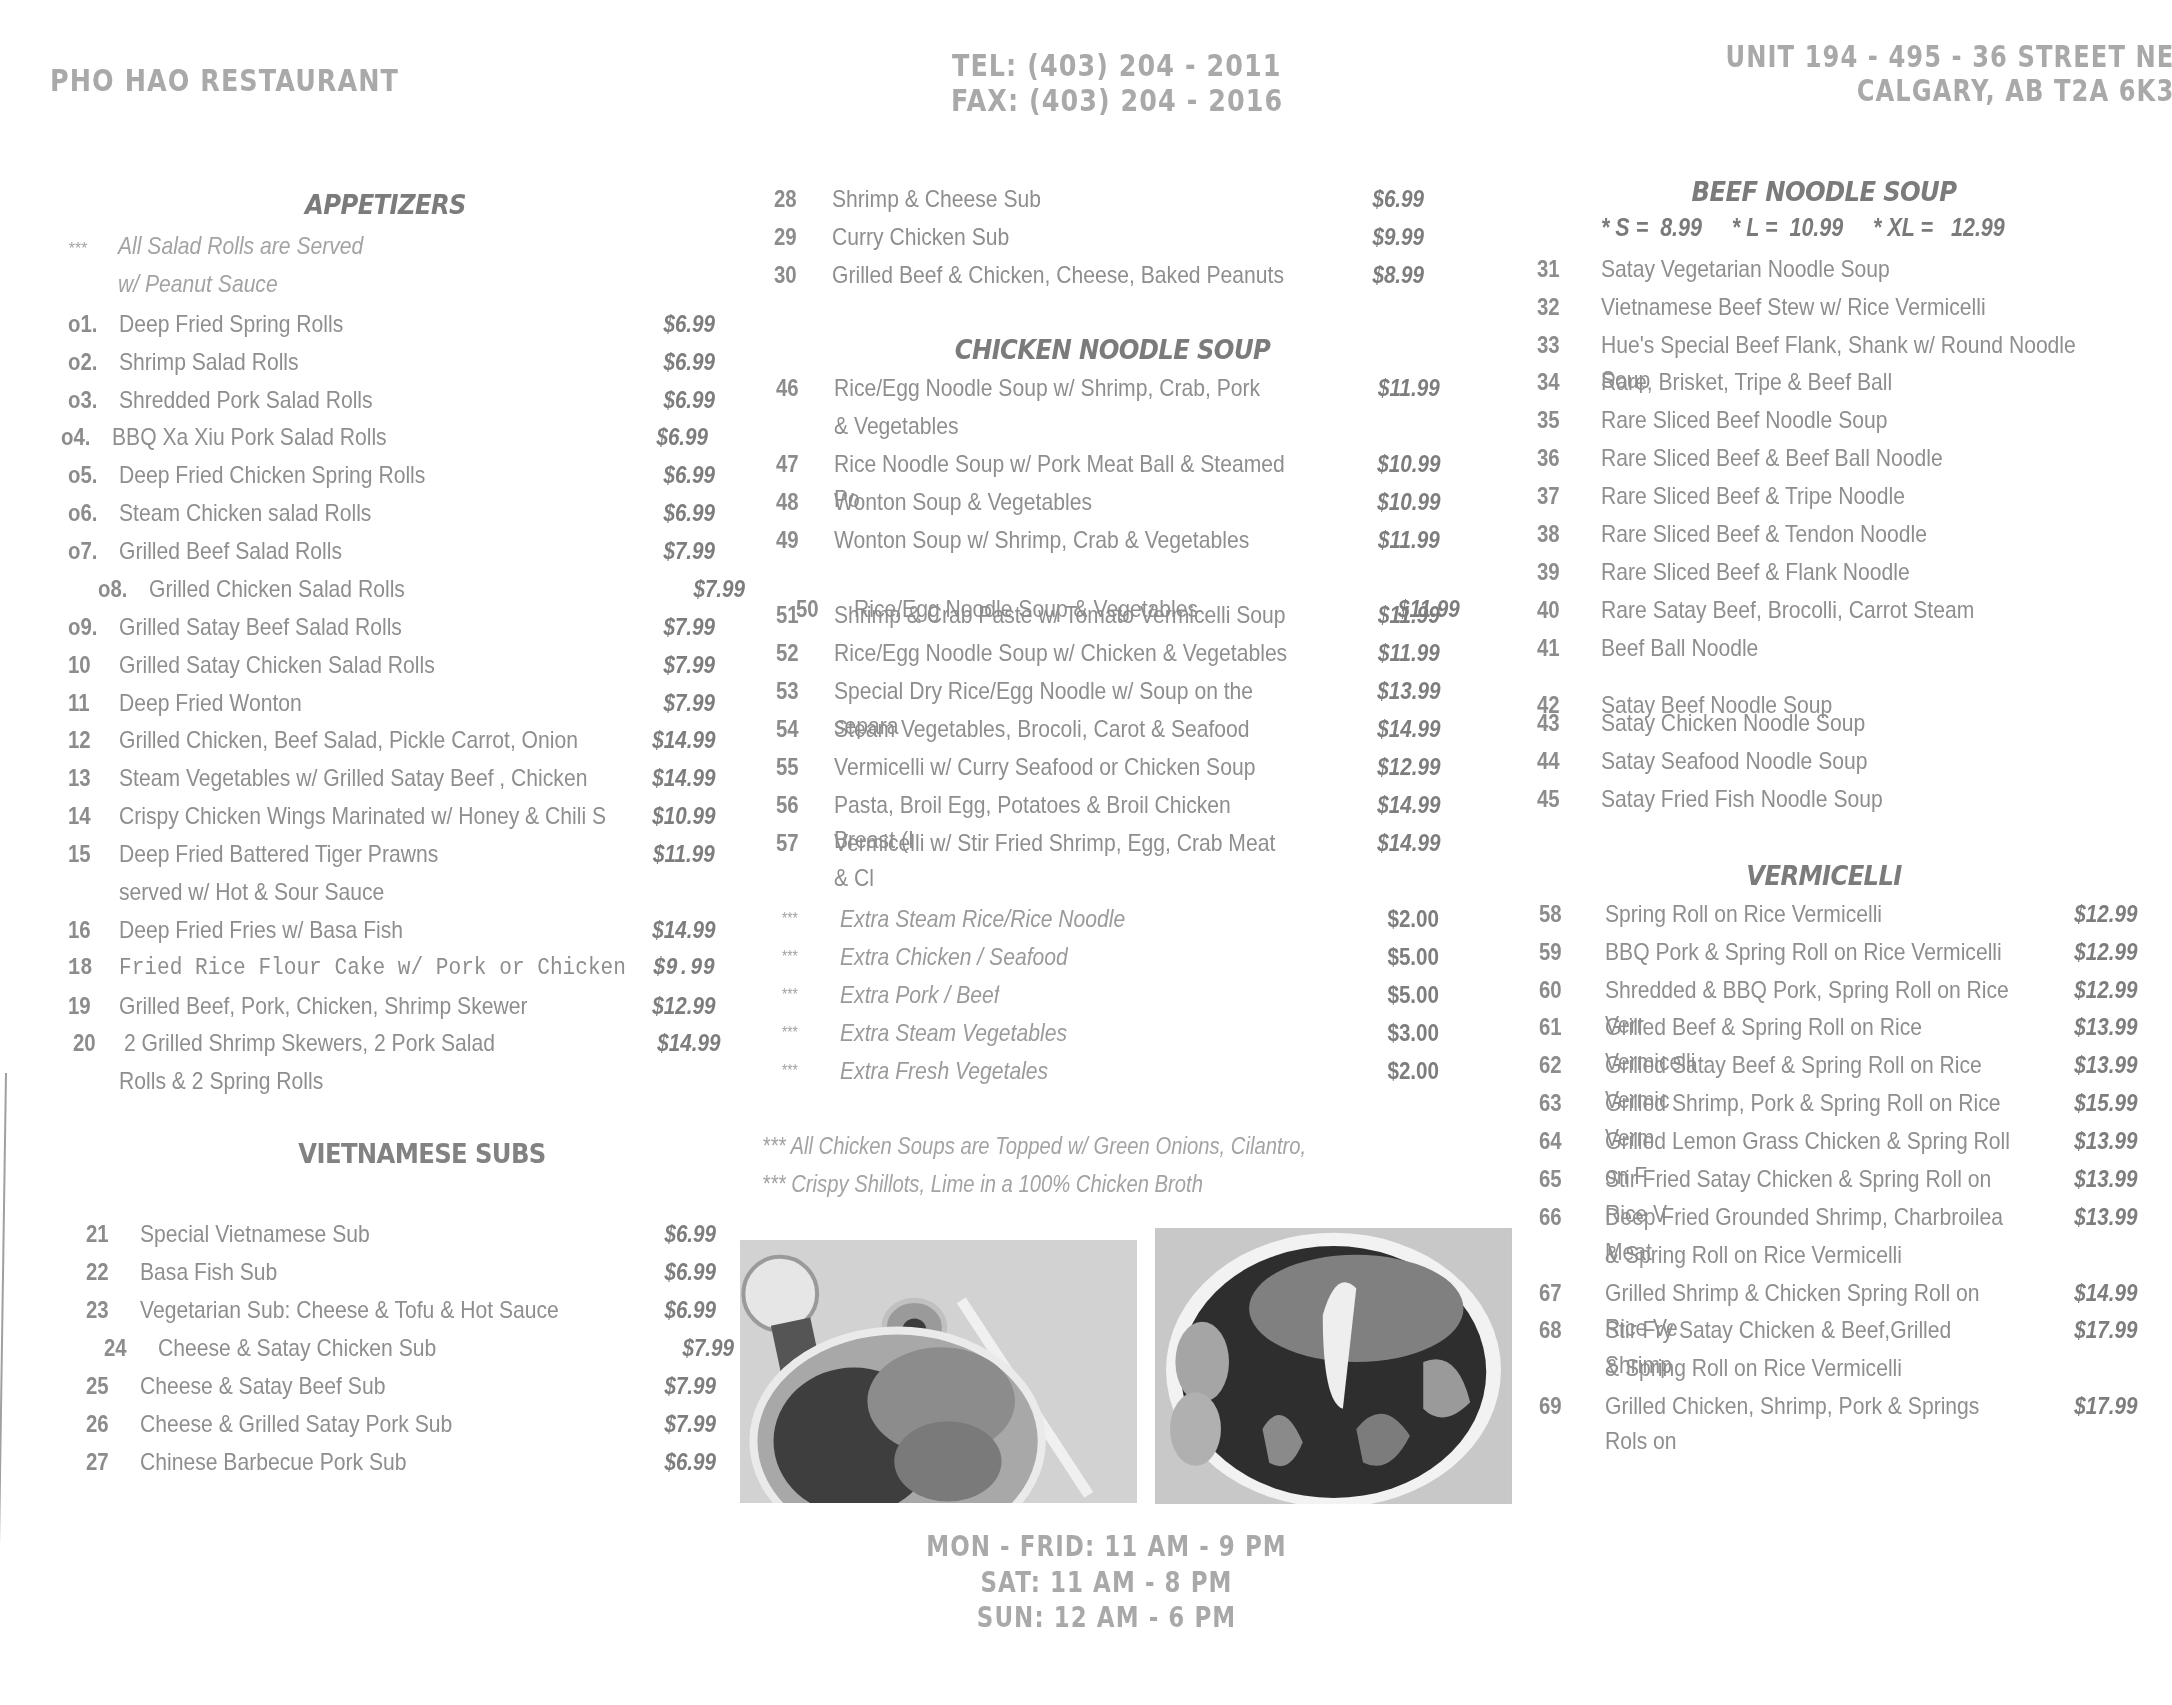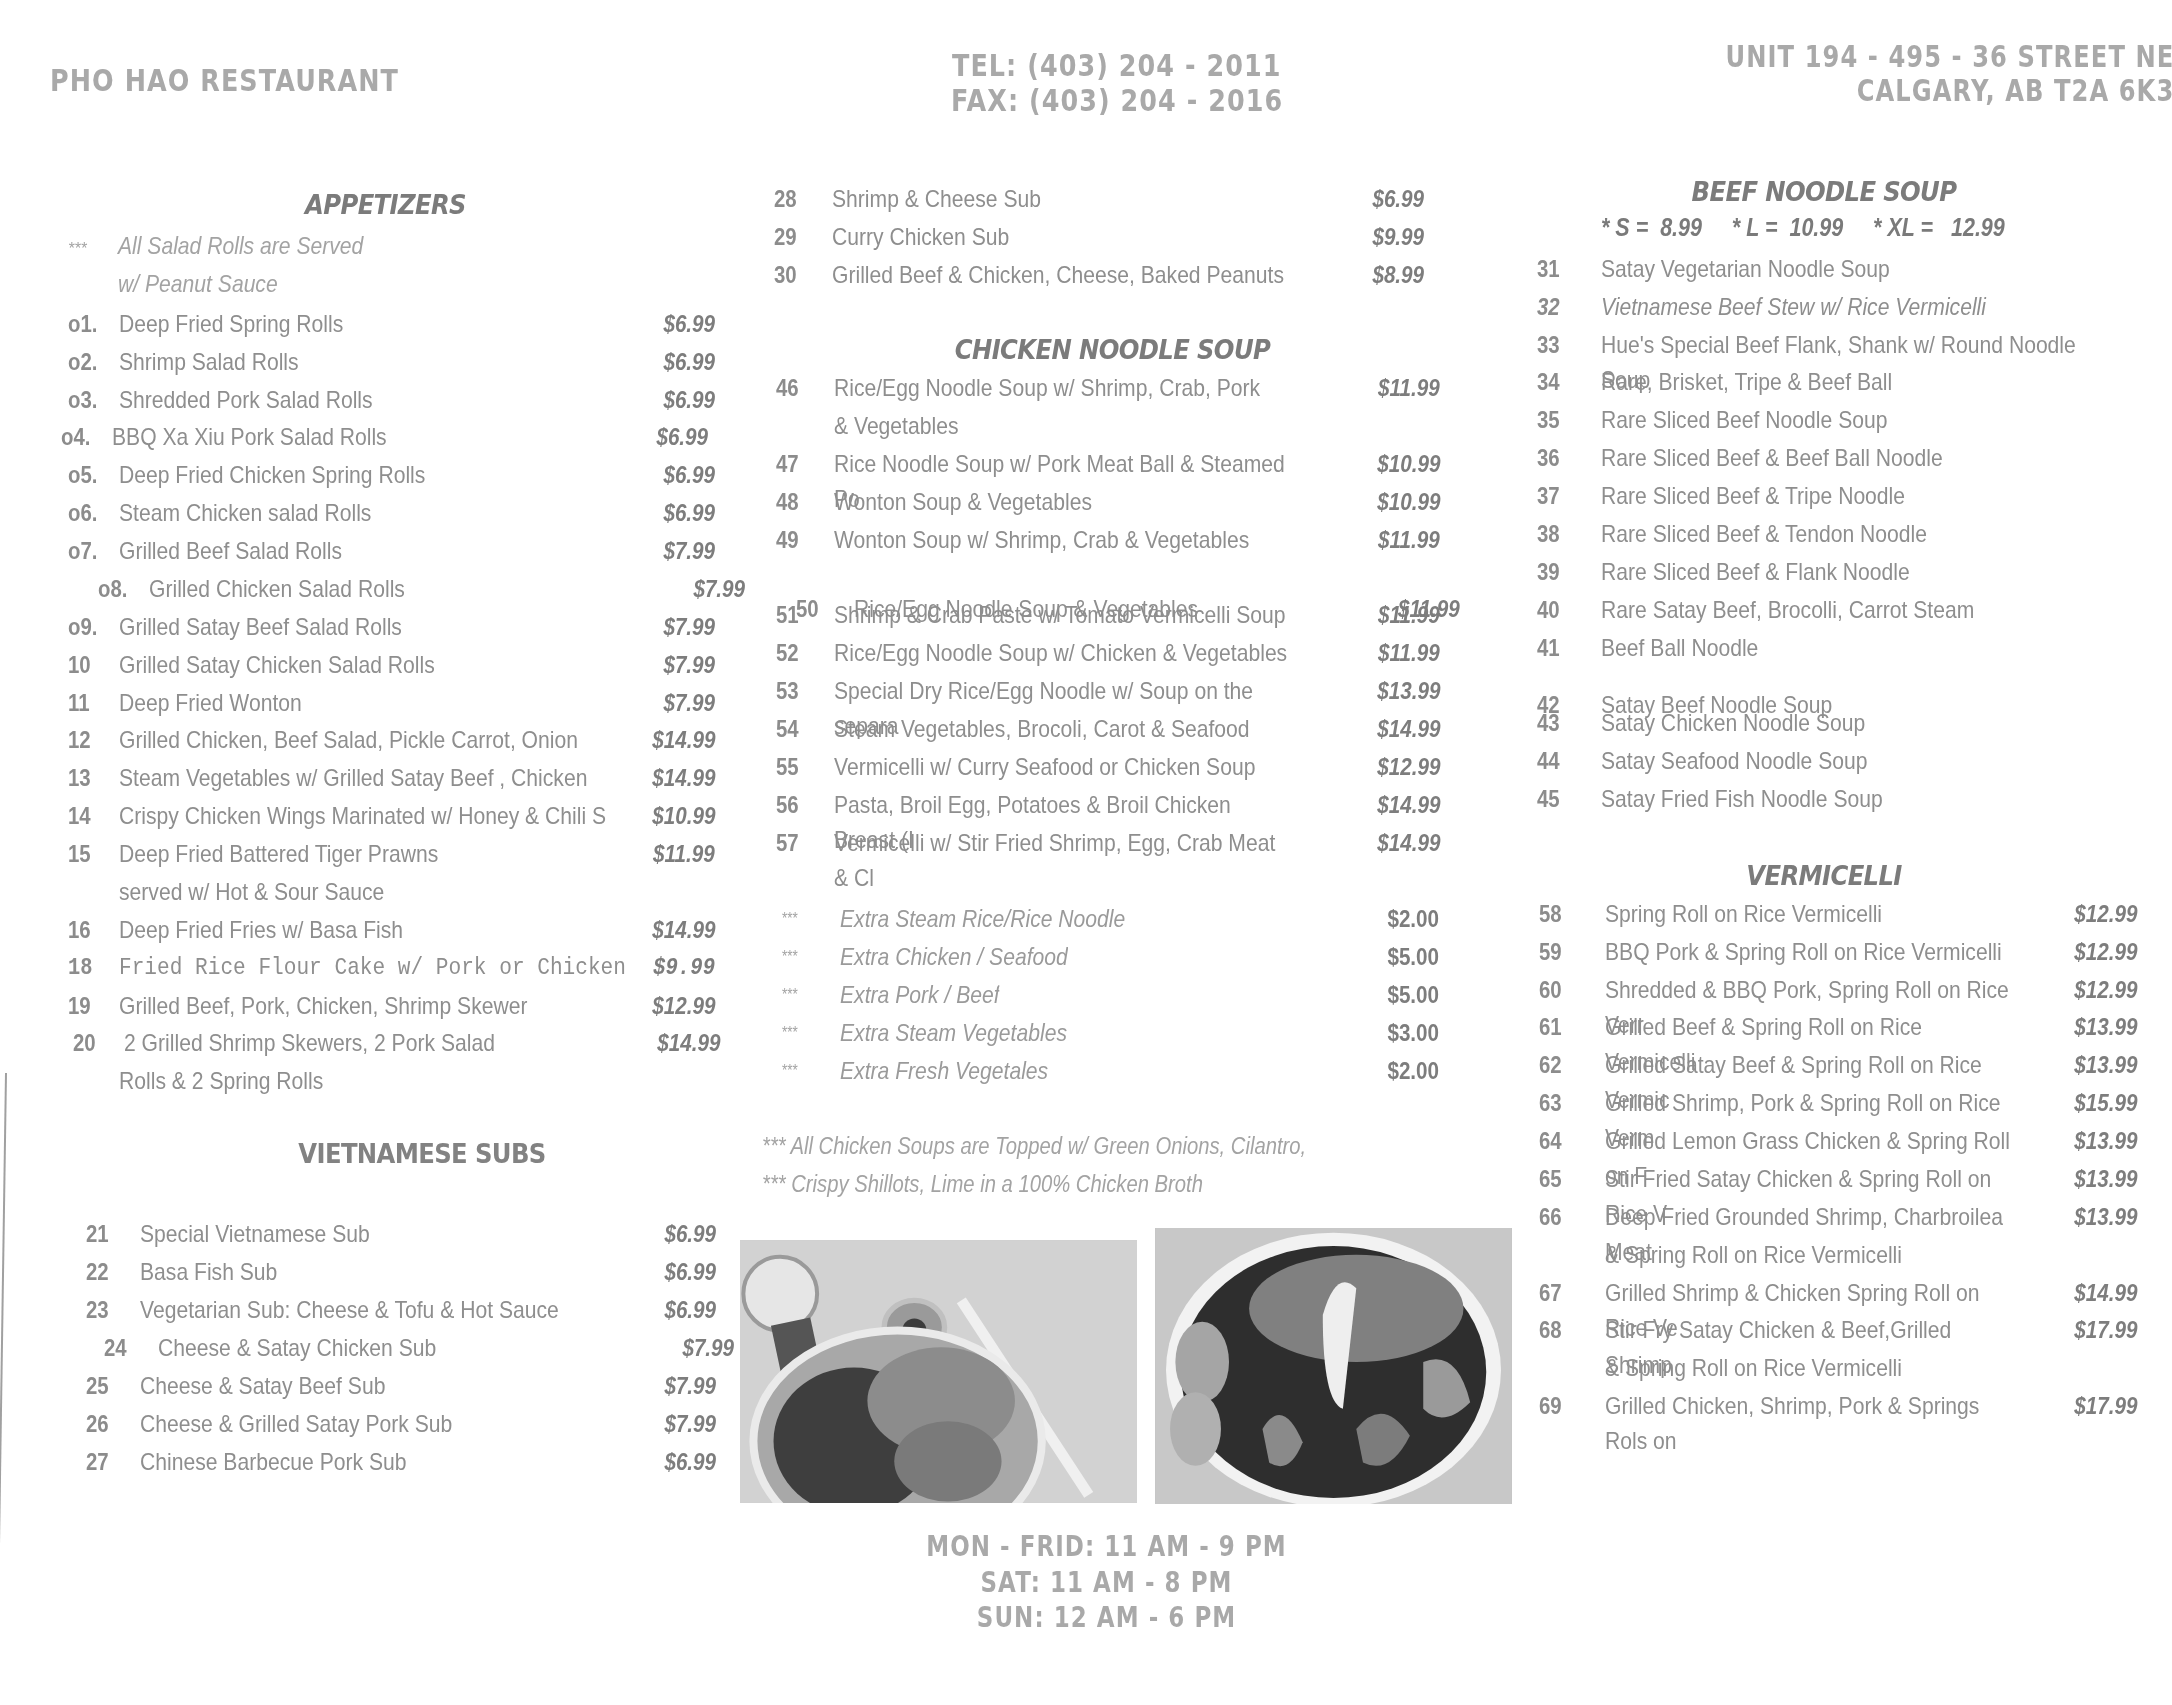--- a/index.html
+++ b/index.html
@@ -338,21 +338,21 @@
 <div class="abs deco c" style="left:805px; width:603px; text-align:center; top:1566px; font-size:28px;">SAT: 11 AM - 8 PM</div>
 <div class="abs deco c" style="left:805px; width:603px; text-align:center; top:1601px; font-size:28px;">SUN: 12 AM - 6 PM</div>
 
 <div class="abs sect" style="left:1663px; width:322px; top:176px;">BEEF NOODLE SOUP</div>
 <div class="abs" style="left:1601px; top:213px; font-size:25px; font-weight:bold; font-style:italic; color:#7a7a7a; white-space:pre; transform:scaleX(0.86); transform-origin:left;">* S =  8.99     * L =  10.99     * XL =   12.99</div>
 <div id="beef-list">
     <div class="row" style="left: 1537px; width: 630px; top: 251px;">
       <span class="num">31</span>
       <span class="name" style="left: 64px; max-width: 603px;">Satay Vegetarian Noodle Soup</span>
     </div>
-    <div class="row" style="left: 1537px; width: 630px; top: 289px; font-style: italic;">
+    <div class="row" style="left: 1537px; width: 630px; top: 289px;">
       <span class="num">32</span>
       <span class="name" style="left: 64px; max-width: 603px;">Vietnamese Beef Stew w/ Rice Vermicelli</span>
     </div>
     <div class="row" style="left: 1537px; width: 630px; top: 327px;">
       <span class="num">33</span>
       <span class="name" style="left: 64px; max-width: 603px;">Hue's Special Beef Flank, Shank w/ Round Noodle Soup</span>
     </div>
     <div class="row" style="left: 1537px; width: 630px; top: 364px;">
       <span class="num">34</span>
       <span class="name" style="left: 64px; max-width: 603px;">Rare, Brisket, Tripe &amp; Beef Ball</span>

